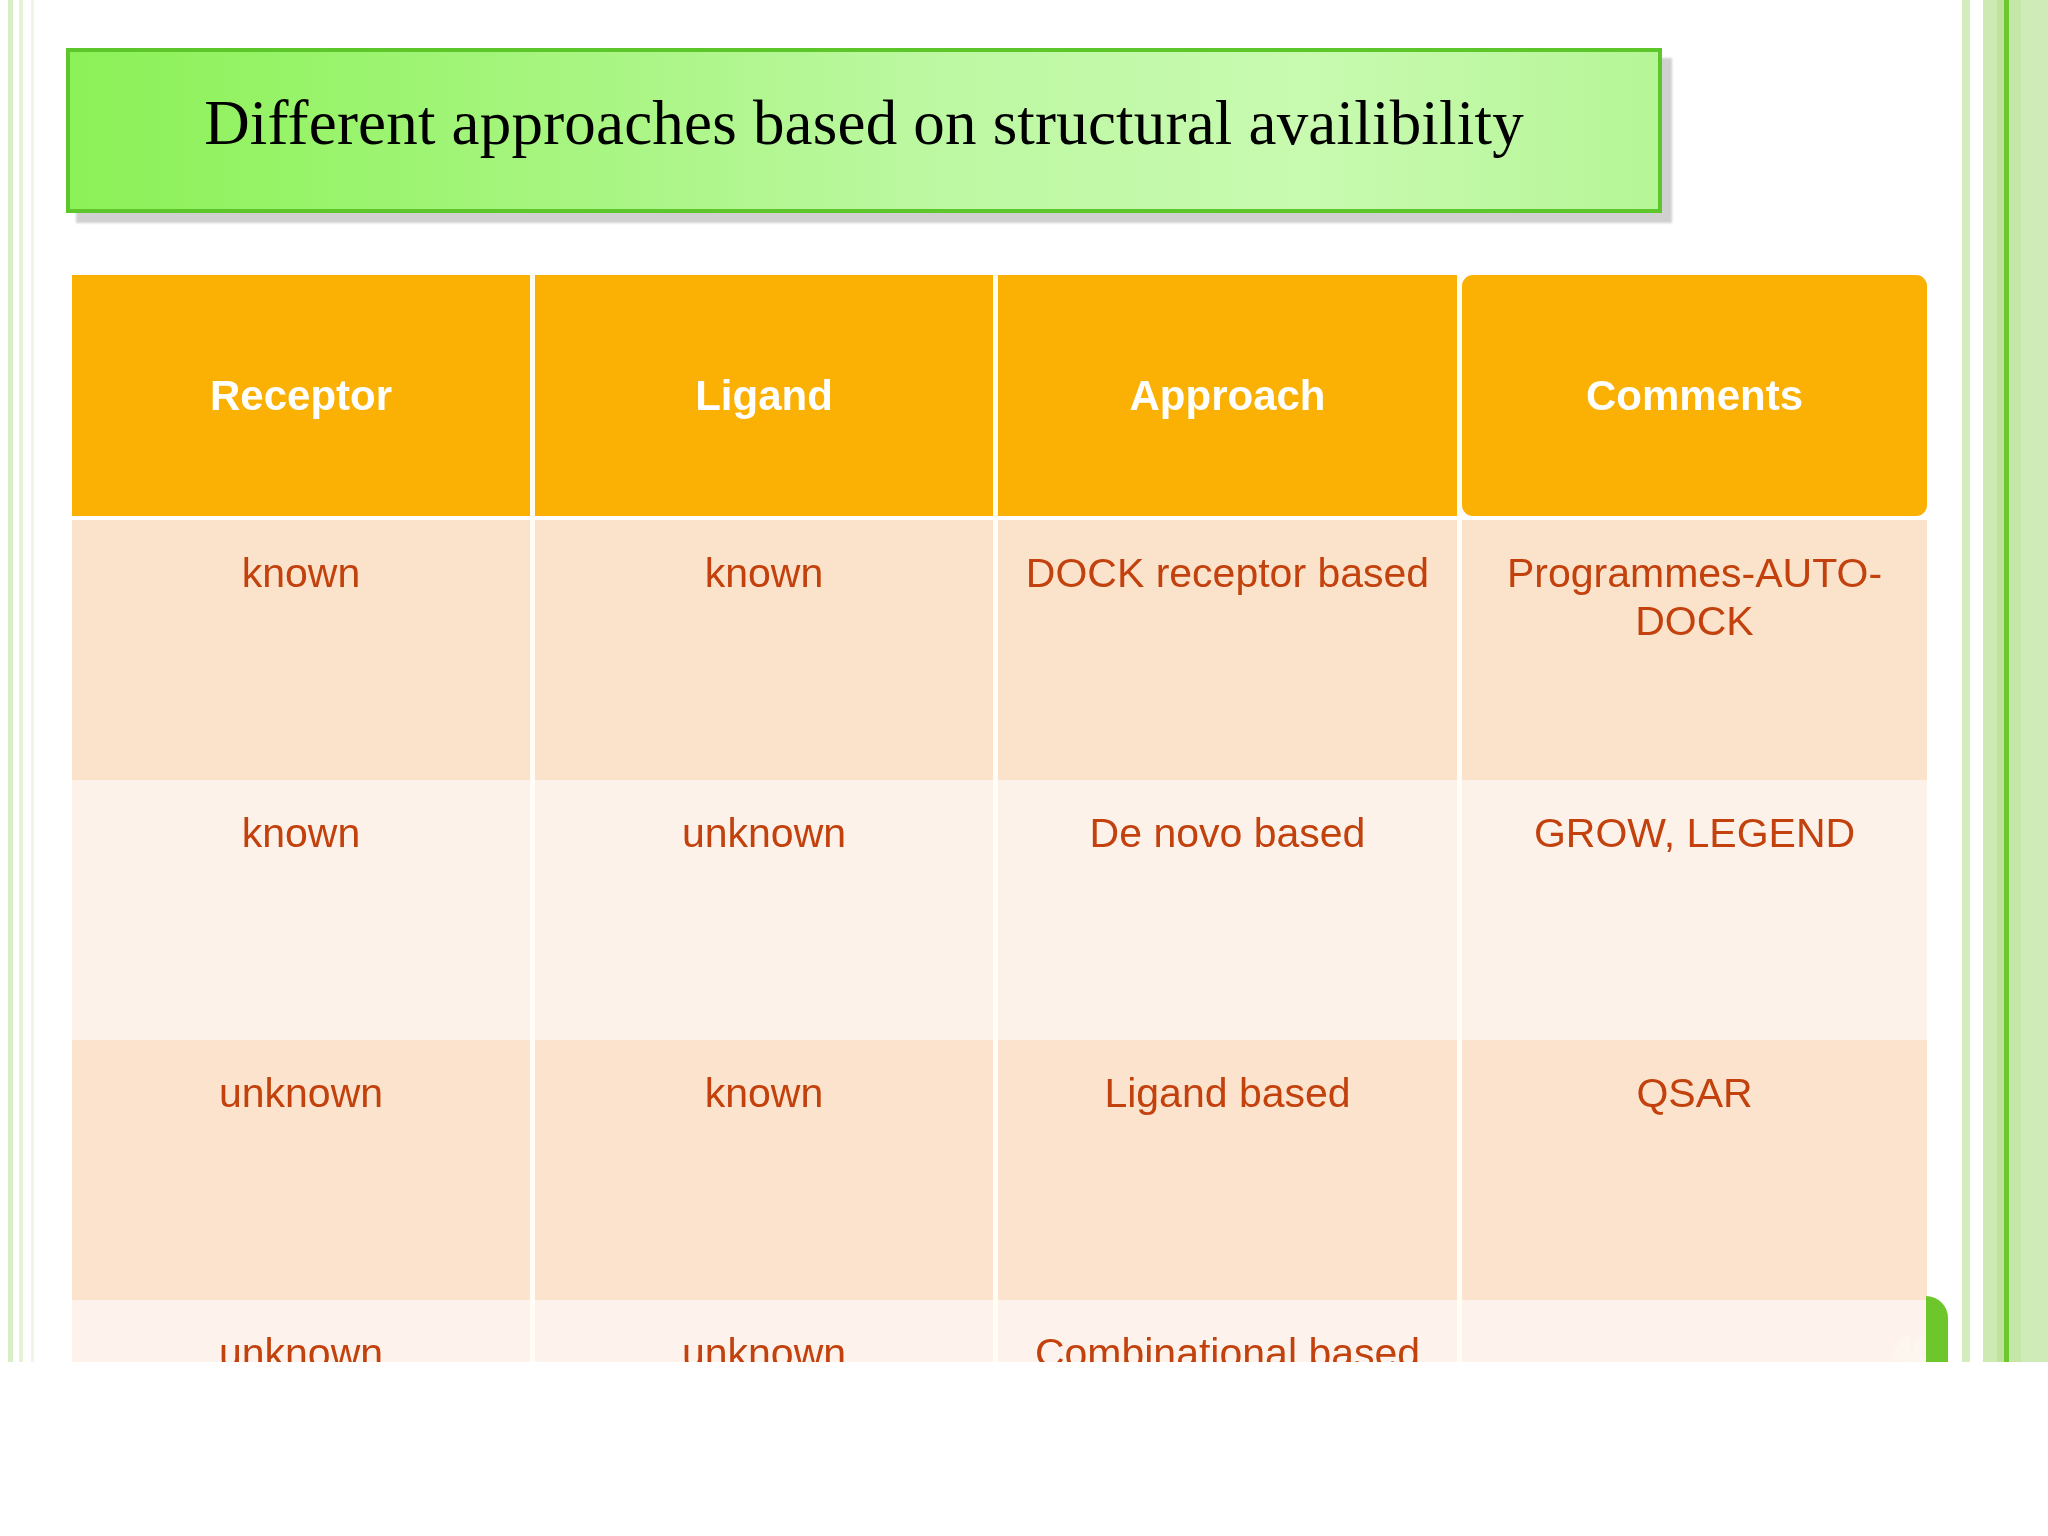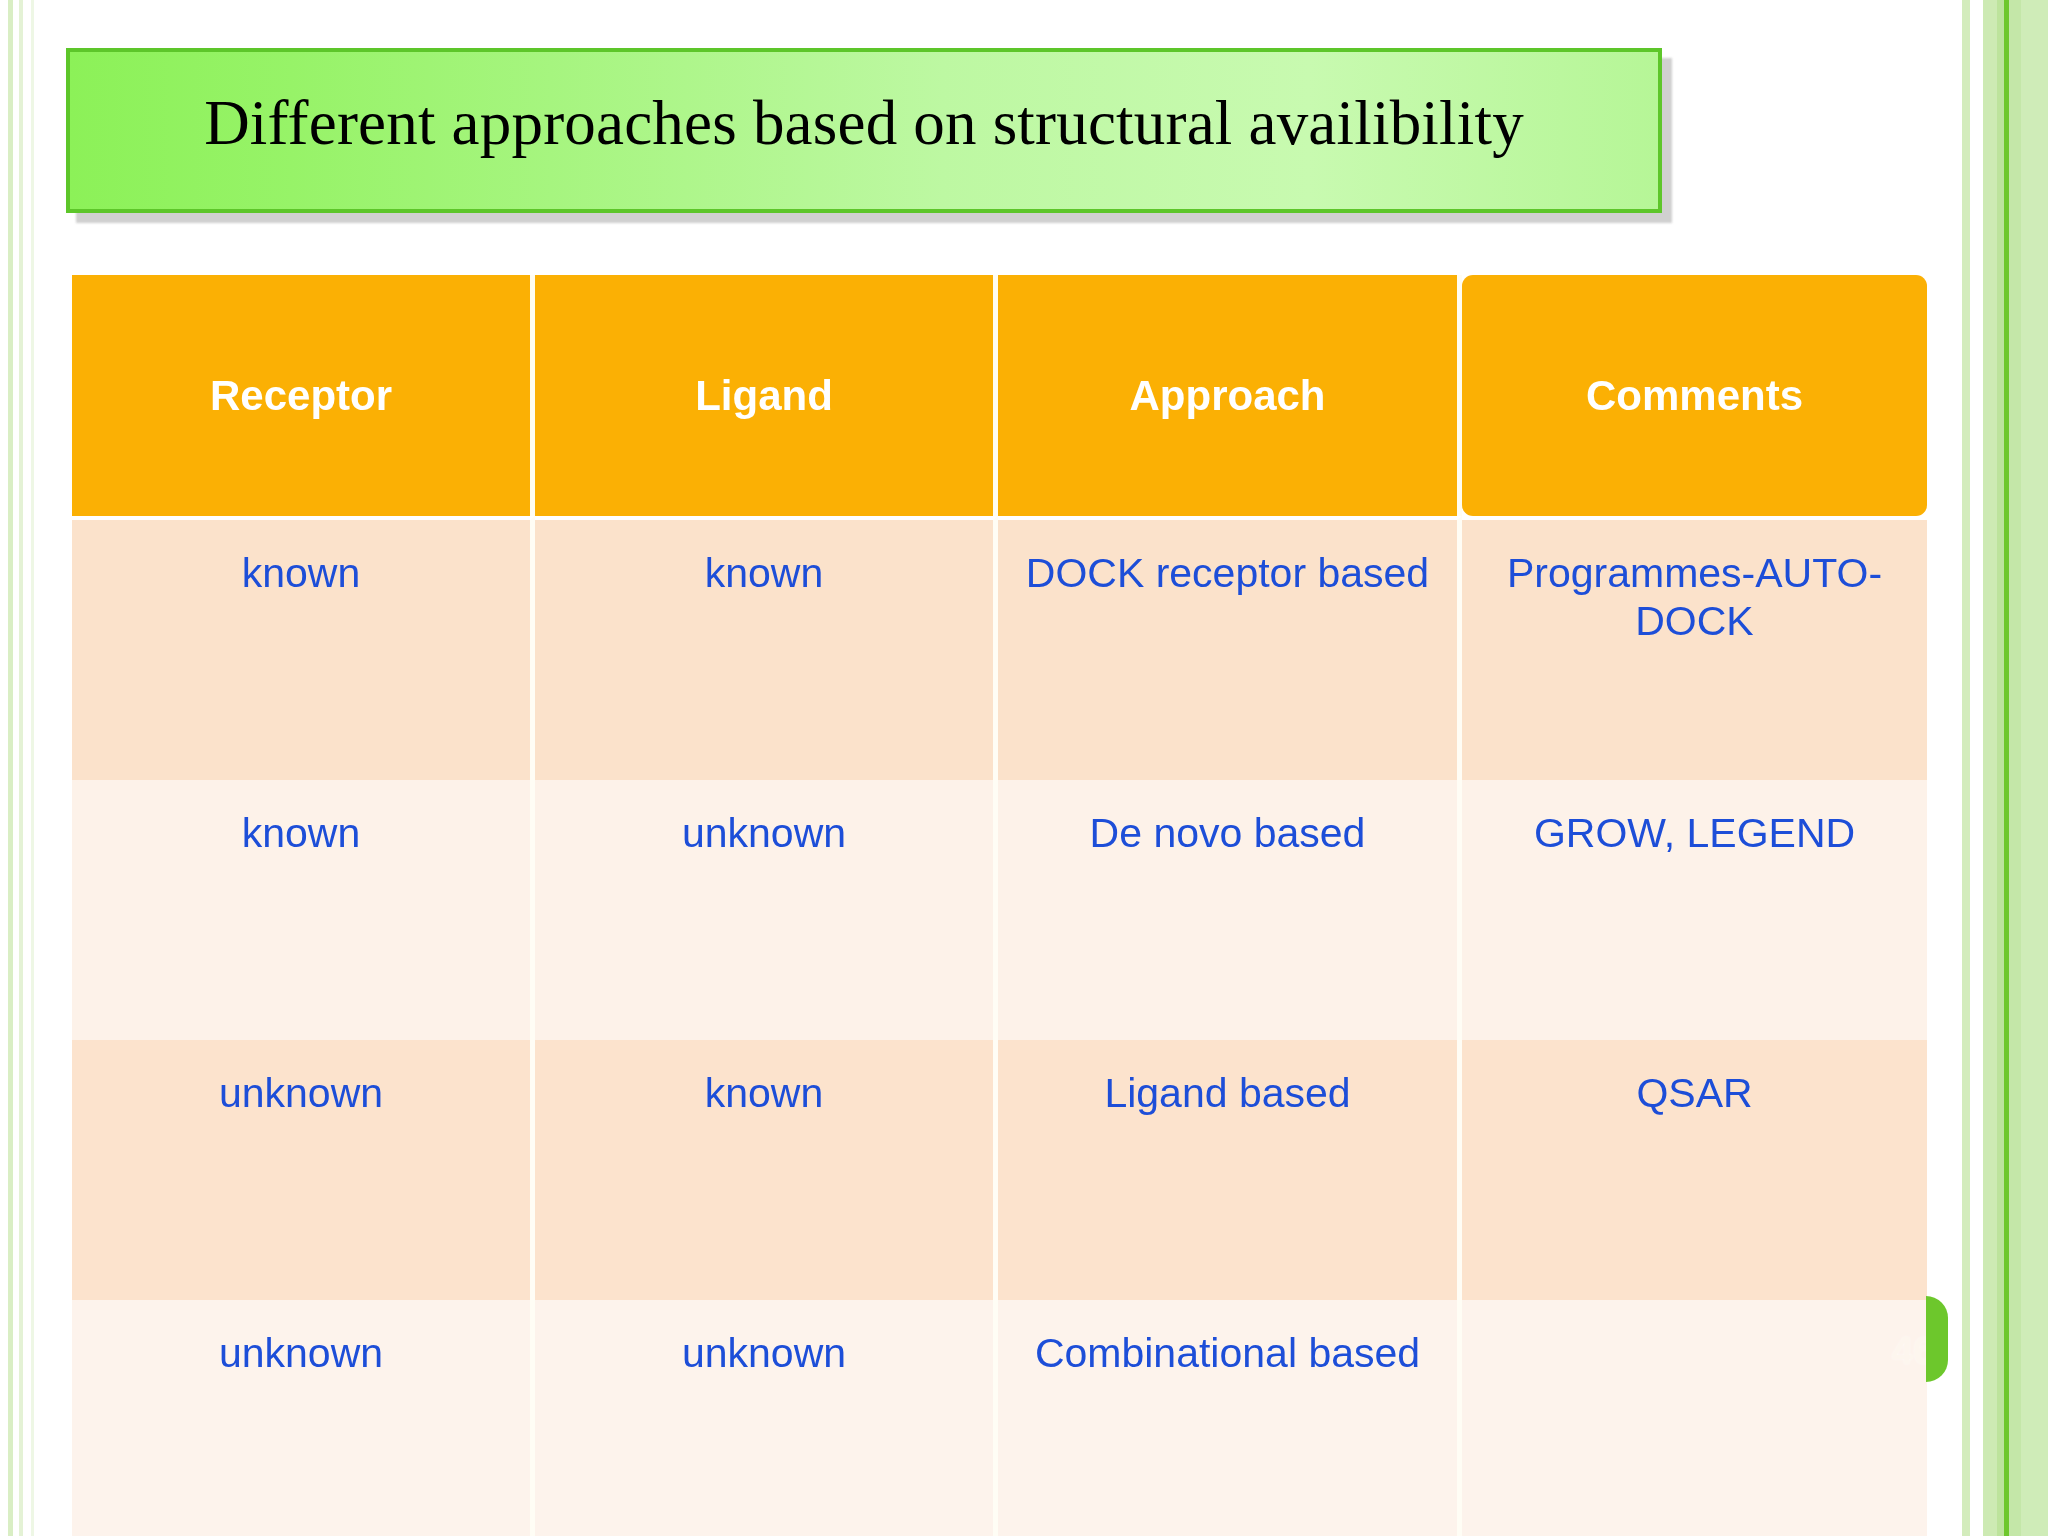--- a/index.html
+++ b/index.html
@@ -12,21 +12,21 @@
     width: 2048px;
     height: 1536px;
     overflow: hidden;
     font-family: "Liberation Sans", sans-serif;
   }
 
   
   .slide {
     position: relative;
     width: 2048px;
-    height: 1536px;
+    height: 1362px;
     background: #ffffff;
     overflow: hidden;
   }
 
   
   .stripe {
     position: absolute;
     top: 0;
     bottom: 0;
     pointer-events: none;
@@ -102,21 +102,21 @@
     text-align: center;
     vertical-align: middle;
     border-right: 5px solid #fffdf2;
     padding: 8px;
   }
   .tbl th:last-child { border-right: none; border-radius: 11px; }
 
   .tbl td {
     height: 230px;
     font-size: 41px;
-    color: #1d4ed8;
+    color: #c2410c;
     font-family: "Liberation Sans", sans-serif;
     text-align: center;
     vertical-align: top;
     padding: 30px 14px 0 14px;
     border-right: 5px solid #fffdf5;
     line-height: 1.16;
   }
   .tbl td:last-child { border-right: none; margin-top: 28px; }
 
   .tbl tr.shade-a td { background: #fbe2cb; }

